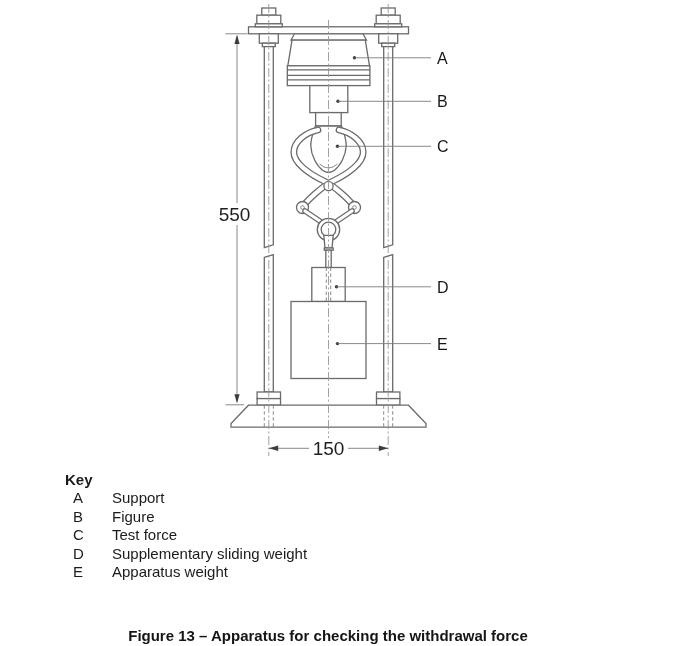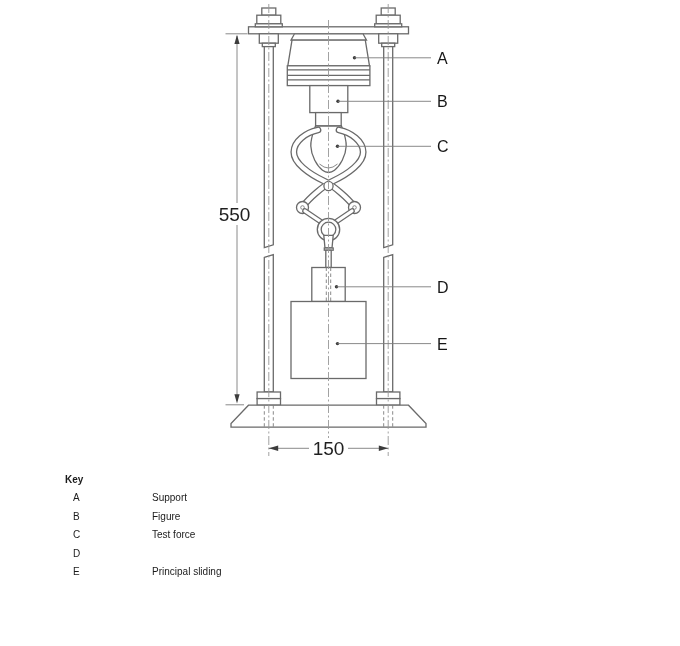--- a/index.html
+++ b/index.html
@@ -13,25 +13,25 @@
   .thin{stroke:#7d7d7d;stroke-width:0.9;fill:none;}
   .cl{stroke:#979797;stroke-width:0.9;fill:none;stroke-dasharray:9 2.5 2 2.5;}
   .hid{stroke:#7d7d7d;stroke-width:0.9;fill:none;stroke-dasharray:3.5 2.5;}
   .band{stroke:#6a6a6a;stroke-width:6.8;fill:none;stroke-linecap:round;}
   .bandw{stroke:#fff;stroke-width:4.2;fill:none;stroke-linecap:round;}
   .band2{stroke:#6a6a6a;stroke-width:5.6;fill:none;stroke-linecap:round;}
   .band2w{stroke:#fff;stroke-width:3.2;fill:none;stroke-linecap:round;}
   .arrow{fill:#3c3c3c;stroke:none;}
   .dim-text{font-size:19px;fill:#1f1f1f;}
   .part-letter{font-size:16px;fill:#161616;}
-  .key{position:absolute;left:65px;top:473px;font-size:10px;color:#1b1b1b;}
+  .key{position:absolute;left:65px;top:473px;font-size:15px;color:#1b1b1b;}
   .key-title{font-weight:bold;line-height:14px;margin-bottom:3px;}
   .key-row{display:flex;line-height:14px;margin-top:4.4px;}
   .key-letter{display:inline-block;margin-left:8px;width:39px;}
-  .key-desc{display:inline-block;margin-left:40px;}
+  .key-desc{display:inline-block;}
   .caption{position:absolute;left:0;top:627px;width:656px;text-align:center;
            font-weight:bold;font-size:15px;color:#151515;}
 </style>
 </head>
 <body>
 
 <div class="page">
 
   <svg width="680" height="462" viewBox="0 0 680 462">
 
@@ -179,20 +179,22 @@
     <div class="key-row">
       <span class="key-letter">B</span>
       <span class="key-desc">Figure</span>
     </div>
     <div class="key-row">
       <span class="key-letter">C</span>
       <span class="key-desc">Test force</span>
     </div>
     <div class="key-row">
       <span class="key-letter">D</span>
+      <span class="key-desc">Supplementary sliding weight</span>
     </div>
     <div class="key-row">
       <span class="key-letter">E</span>
-      <span class="key-desc">Principal sliding</span>
+      <span class="key-desc">Apparatus weight</span>
     </div>
   </div>
 
+  <div class="caption">Figure 13 – Apparatus for checking the withdrawal force</div>
 </div>
 
 </body></html>

